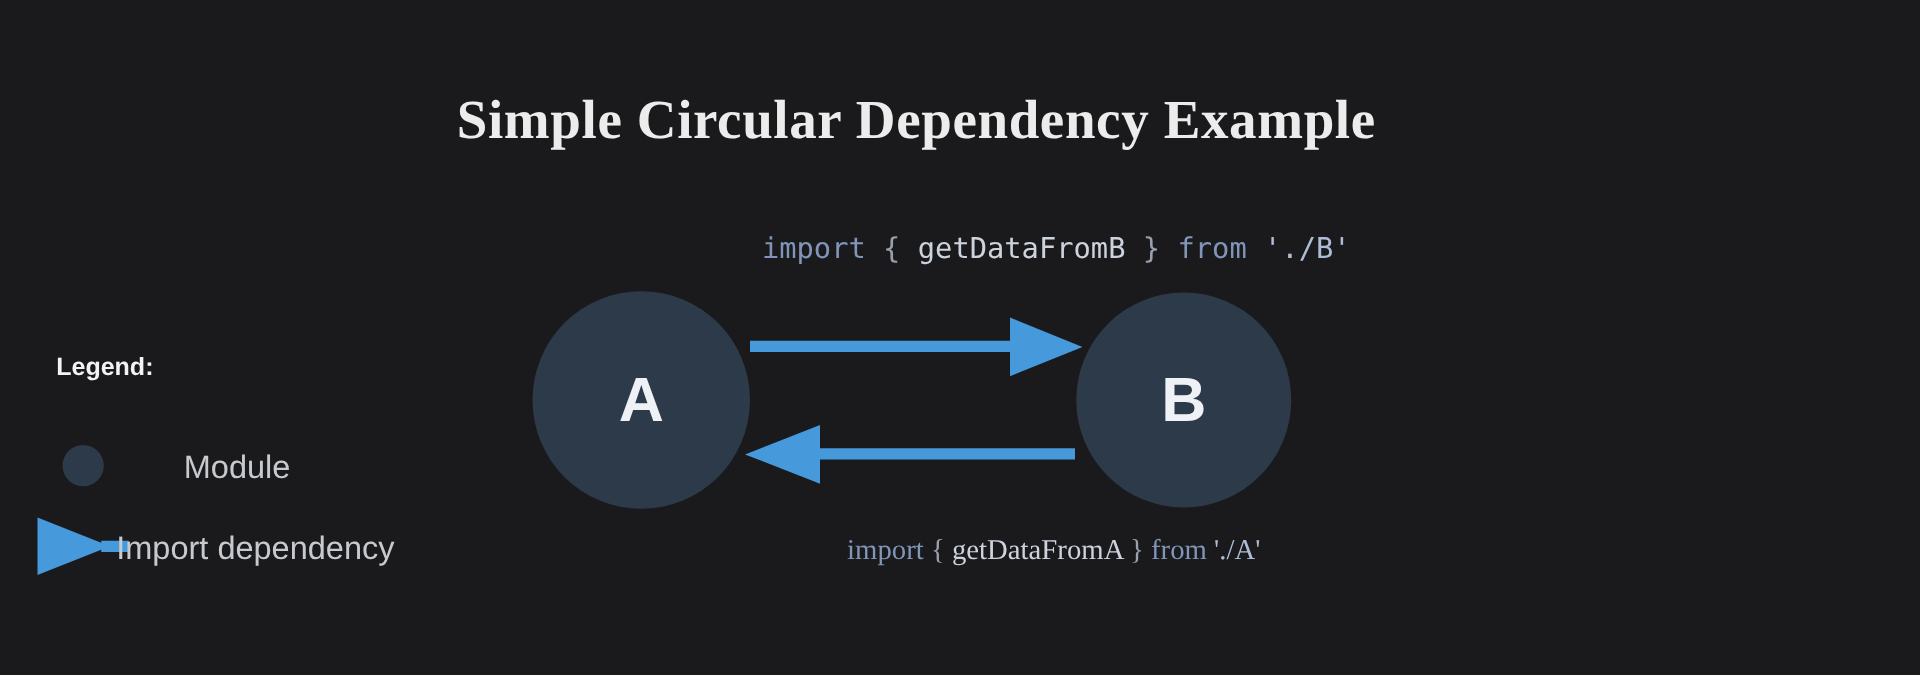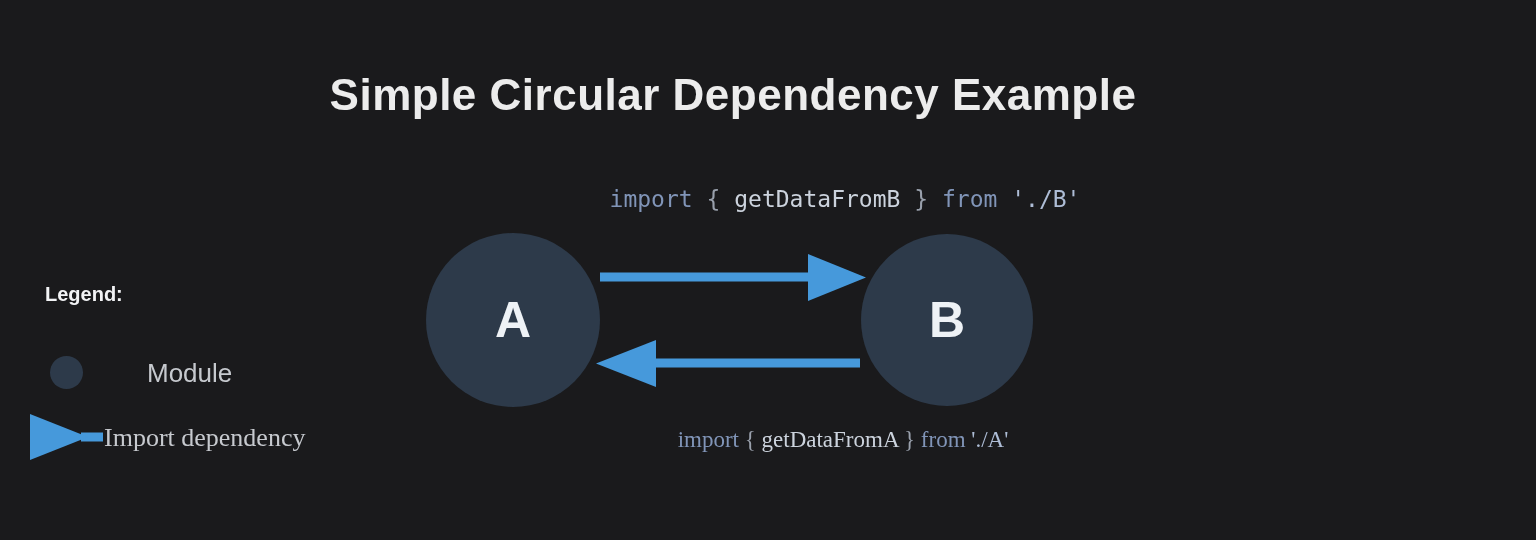--- a/index.html
+++ b/index.html
@@ -29,20 +29,21 @@
   }
   .page-title {
     position: absolute;
     left: 733px; top: 70px;
     transform: translateX(-50%);
     white-space: nowrap;
     font-size: 44px;
     font-weight: bold;
     letter-spacing: 0.5px;
     color: var(--title-text);
+    font-family: Liberation Serif, serif;
   }
   .code-label {
     position: absolute;
     transform: translateX(-50%);
     white-space: nowrap;
     font-family: "DejaVu Sans Mono", monospace;
     font-size: 23px;
   }
   .code-label.top { left: 845px; top: 186px; }
   .code-label.bottom { left: 843px; top: 427px; font-family: Liberation Serif, serif; }
@@ -87,21 +88,21 @@
     border-radius: 50%;
     background: var(--module-fill);
   }
   .legend-label {
     position: absolute;
     font-size: 26px;
     color: var(--legend-text);
     white-space: nowrap;
   }
   .legend-label.module { left: 101px; top: 358px; margin-left: 46px; }
-  .legend-label.import { left: 104px; top: 423px; font-family: Liberation Serif, serif; }
+  .legend-label.import { left: 93px; top: 423px; }
   .legend-arrow-svg {
     position: absolute;
     left: 26px; top: 412px;
     width: 78px; height: 50px;
   }
 </style>
 </head>
 <body>
 
 <div class="canvas">

